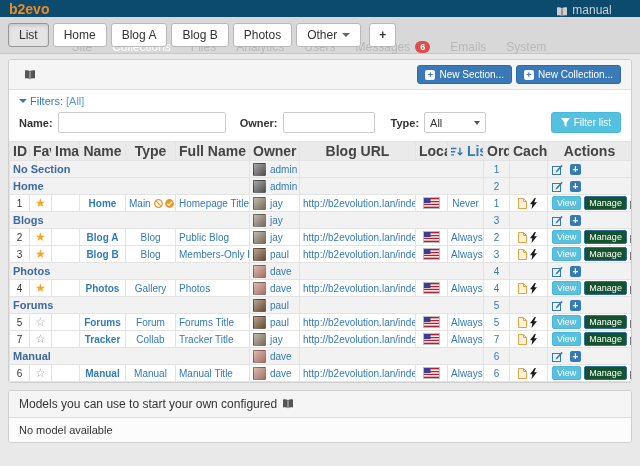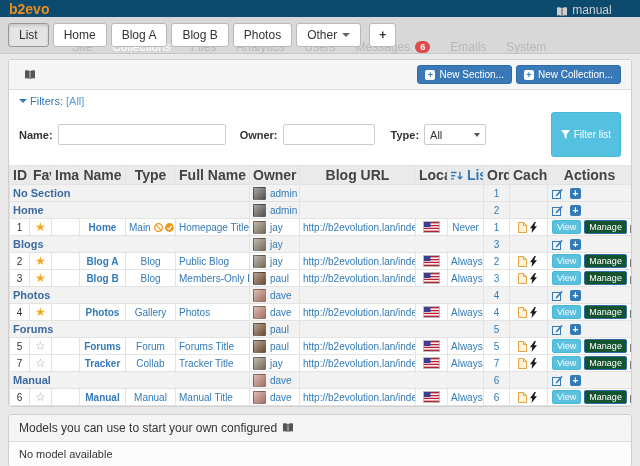--- a/index.html
+++ b/index.html
@@ -45,21 +45,21 @@
   .caret-dn { width:0; height:0; border-left:4px solid transparent; border-right:4px solid transparent; border-top:4px solid #337ab7; display:inline-block; }
   .flink { color:#337ab7; cursor:pointer; }
   .flink.all { color:#55a0d3; }
   .filters-row { display:flex; align-items:center; }
   .filters-row label { font-weight:bold; color:#333; margin-right:5px; }
   .inp { height:21px; border:1px solid #ccc; border-radius:2px; padding:0 4px; font-family:inherit; font-size:11px; }
   .inp.name { width:168px; margin-right:14px; }
   .inp.owner { width:92px; margin-right:16px; }
   .select { height:21px; width:62px; border:1px solid #ccc; border-radius:2px; background:#fff; display:inline-flex; align-items:center; justify-content:space-between; padding:0 5px; cursor:pointer; color:#333; }
   .sel-caret { width:0; height:0; border-left:3px solid transparent; border-right:3px solid transparent; border-top:4px solid #555; }
-  .btn-filter { margin-left:auto; background:#54c1e0; border:1px solid #46b8da; color:#fff; font-size:10px; padding:16px 9px; border-radius:3px; display:inline-flex; align-items:center; gap:4px; cursor:pointer; font-family:inherit; }
+  .btn-filter { margin-left:auto; background:#54c1e0; border:1px solid #46b8da; color:#fff; font-size:10px; padding:4px 9px; border-radius:3px; display:inline-flex; align-items:center; gap:4px; cursor:pointer; font-family:inherit; }
 
   
   table { width:100%; border-collapse:collapse; table-layout:fixed; font-size:10px; }
   th, td { border:1px solid #e3e3e3; padding:1px 3px; height:17px; overflow:hidden; white-space:nowrap; vertical-align:middle; }
   th { background:#eaeaea; color:#444; text-align:center; font-size:14px; cursor:pointer; }
   th.sorted { color:#337ab7; }
   tr.section { background:#f2f2f2; }
   tr.coll { background:#fff; }
   .link { color:#337ab7; cursor:pointer; }
   .bold { font-weight:bold; }

